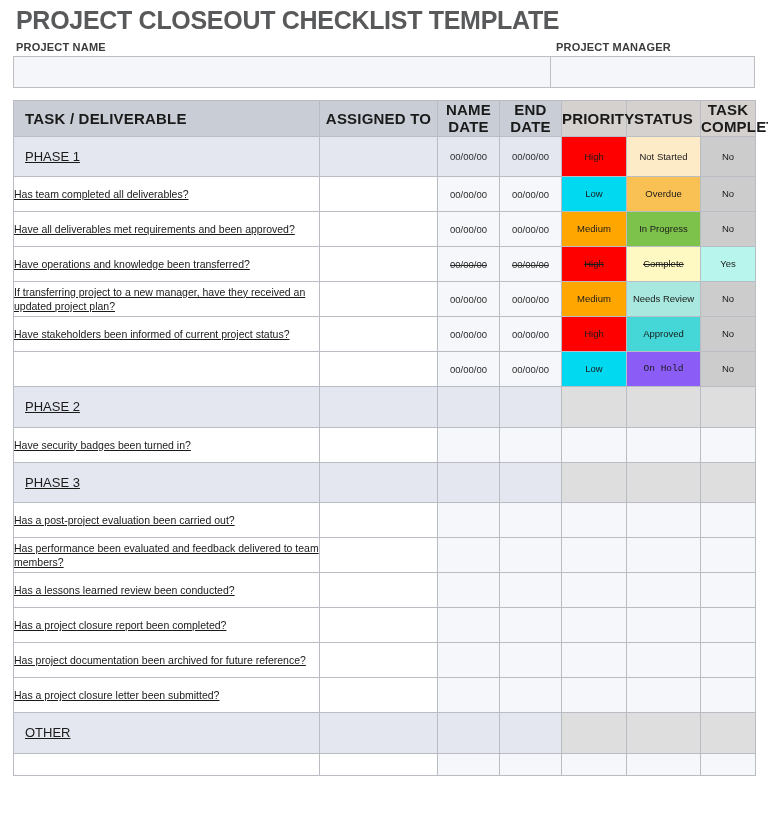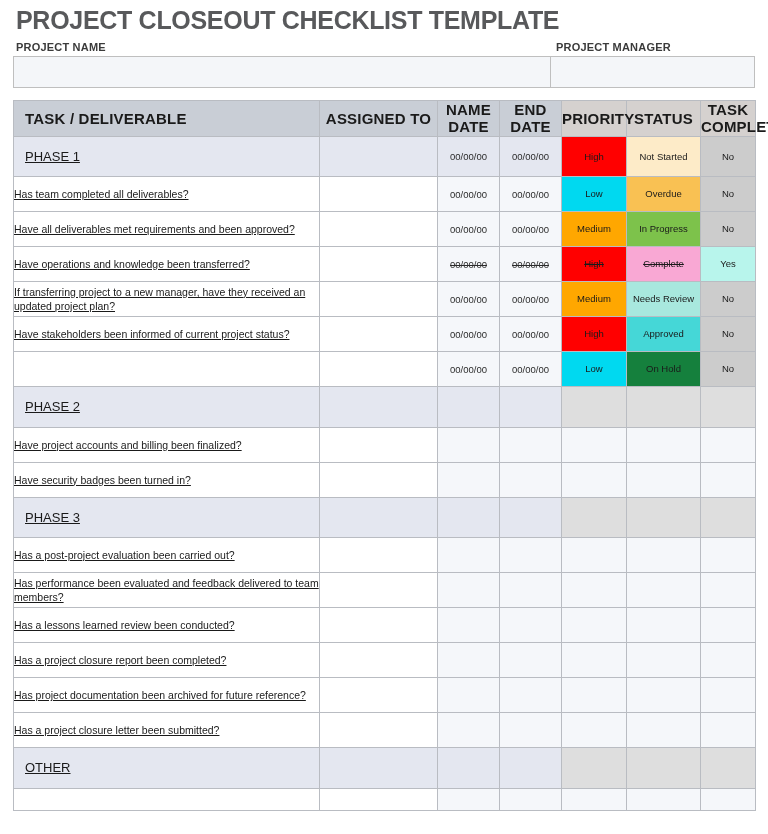--- a/index.html
+++ b/index.html
@@ -192,21 +192,21 @@
           <td class="pri" style="background: rgb(255, 167, 0);">Medium</td>
           <td class="sta" style="background: rgb(125, 194, 75);">In Progress</td>
           <td class="cmp" style="background: rgb(204, 204, 204);">No</td>
         </tr>
         <tr class="striken datarow ">
           <td class="task">Have operations and knowledge been transferred?</td>
           <td class="assigned" style="background: rgb(255, 255, 255);"></td>
           <td class="date">00/00/00</td>
           <td class="date">00/00/00</td>
           <td class="pri" style="background: rgb(255, 0, 0);">High</td>
-          <td class="sta" style="background: #f9a8d4; margin-top: 48px;">Complete</td>
+          <td class="sta" style="background: #fef9c3; margin-top: 48px;">Complete</td>
           <td class="cmp" style="background: rgb(184, 245, 236);">Yes</td>
         </tr>
         <tr class="datarow ">
           <td class="task">If transferring project to a new manager, have they received an updated project plan?</td>
           <td class="assigned" style="background: rgb(255, 255, 255);"></td>
           <td class="date">00/00/00</td>
           <td class="date">00/00/00</td>
           <td class="pri" style="background: rgb(255, 167, 0);">Medium</td>
           <td class="sta" style="background: rgb(168, 232, 222);">Needs Review</td>
           <td class="cmp" style="background: rgb(204, 204, 204);">No</td>
@@ -219,42 +219,33 @@
           <td class="pri" style="background: rgb(255, 0, 0);">High</td>
           <td class="sta" style="background: rgb(69, 215, 215);">Approved</td>
           <td class="cmp" style="background: rgb(204, 204, 204);">No</td>
         </tr>
         <tr class="datarow ">
           <td class="task"></td>
           <td class="assigned" style="background: rgb(255, 255, 255);"></td>
           <td class="date">00/00/00</td>
           <td class="date">00/00/00</td>
           <td class="pri" style="background: rgb(0, 217, 240);">Low</td>
-          <td class="sta" style="background: #15803d;">On Hold</td>
+          <td class="sta" style="background: #8b5cf6; font-family: Liberation Mono, monospace;">On Hold</td>
           <td class="cmp" style="background: rgb(204, 204, 204);">No</td>
         </tr>
         <tr class="phase datarow ">
           <td class="task">PHASE 2</td>
           <td class="assigned" style="background: rgb(228, 231, 240);"></td>
           <td class="date" style="background: rgb(228, 231, 240);"></td>
           <td class="date" style="background: rgb(228, 231, 240);"></td>
           <td class="pri" style="background: rgb(222, 222, 222);"></td>
           <td class="sta" style="background: rgb(222, 222, 222);"></td>
           <td class="cmp" style="background: rgb(222, 222, 222);"></td>
         </tr>
         <tr class="datarow ">
-          <td class="task">Have project accounts and billing been finalized?</td>
-          <td class="assigned" style="background: rgb(255, 255, 255);"></td>
-          <td class="date"></td>
-          <td class="date"></td>
-          <td class="pri"></td>
-          <td class="sta"></td>
-          <td class="cmp"></td>
-        </tr>
-        <tr class="datarow ">
           <td class="task">Have security badges been turned in?</td>
           <td class="assigned" style="background: rgb(255, 255, 255);"></td>
           <td class="date"></td>
           <td class="date"></td>
           <td class="pri"></td>
           <td class="sta"></td>
           <td class="cmp"></td>
         </tr>
         <tr class="phase datarow ">
           <td class="task">PHASE 3</td>

